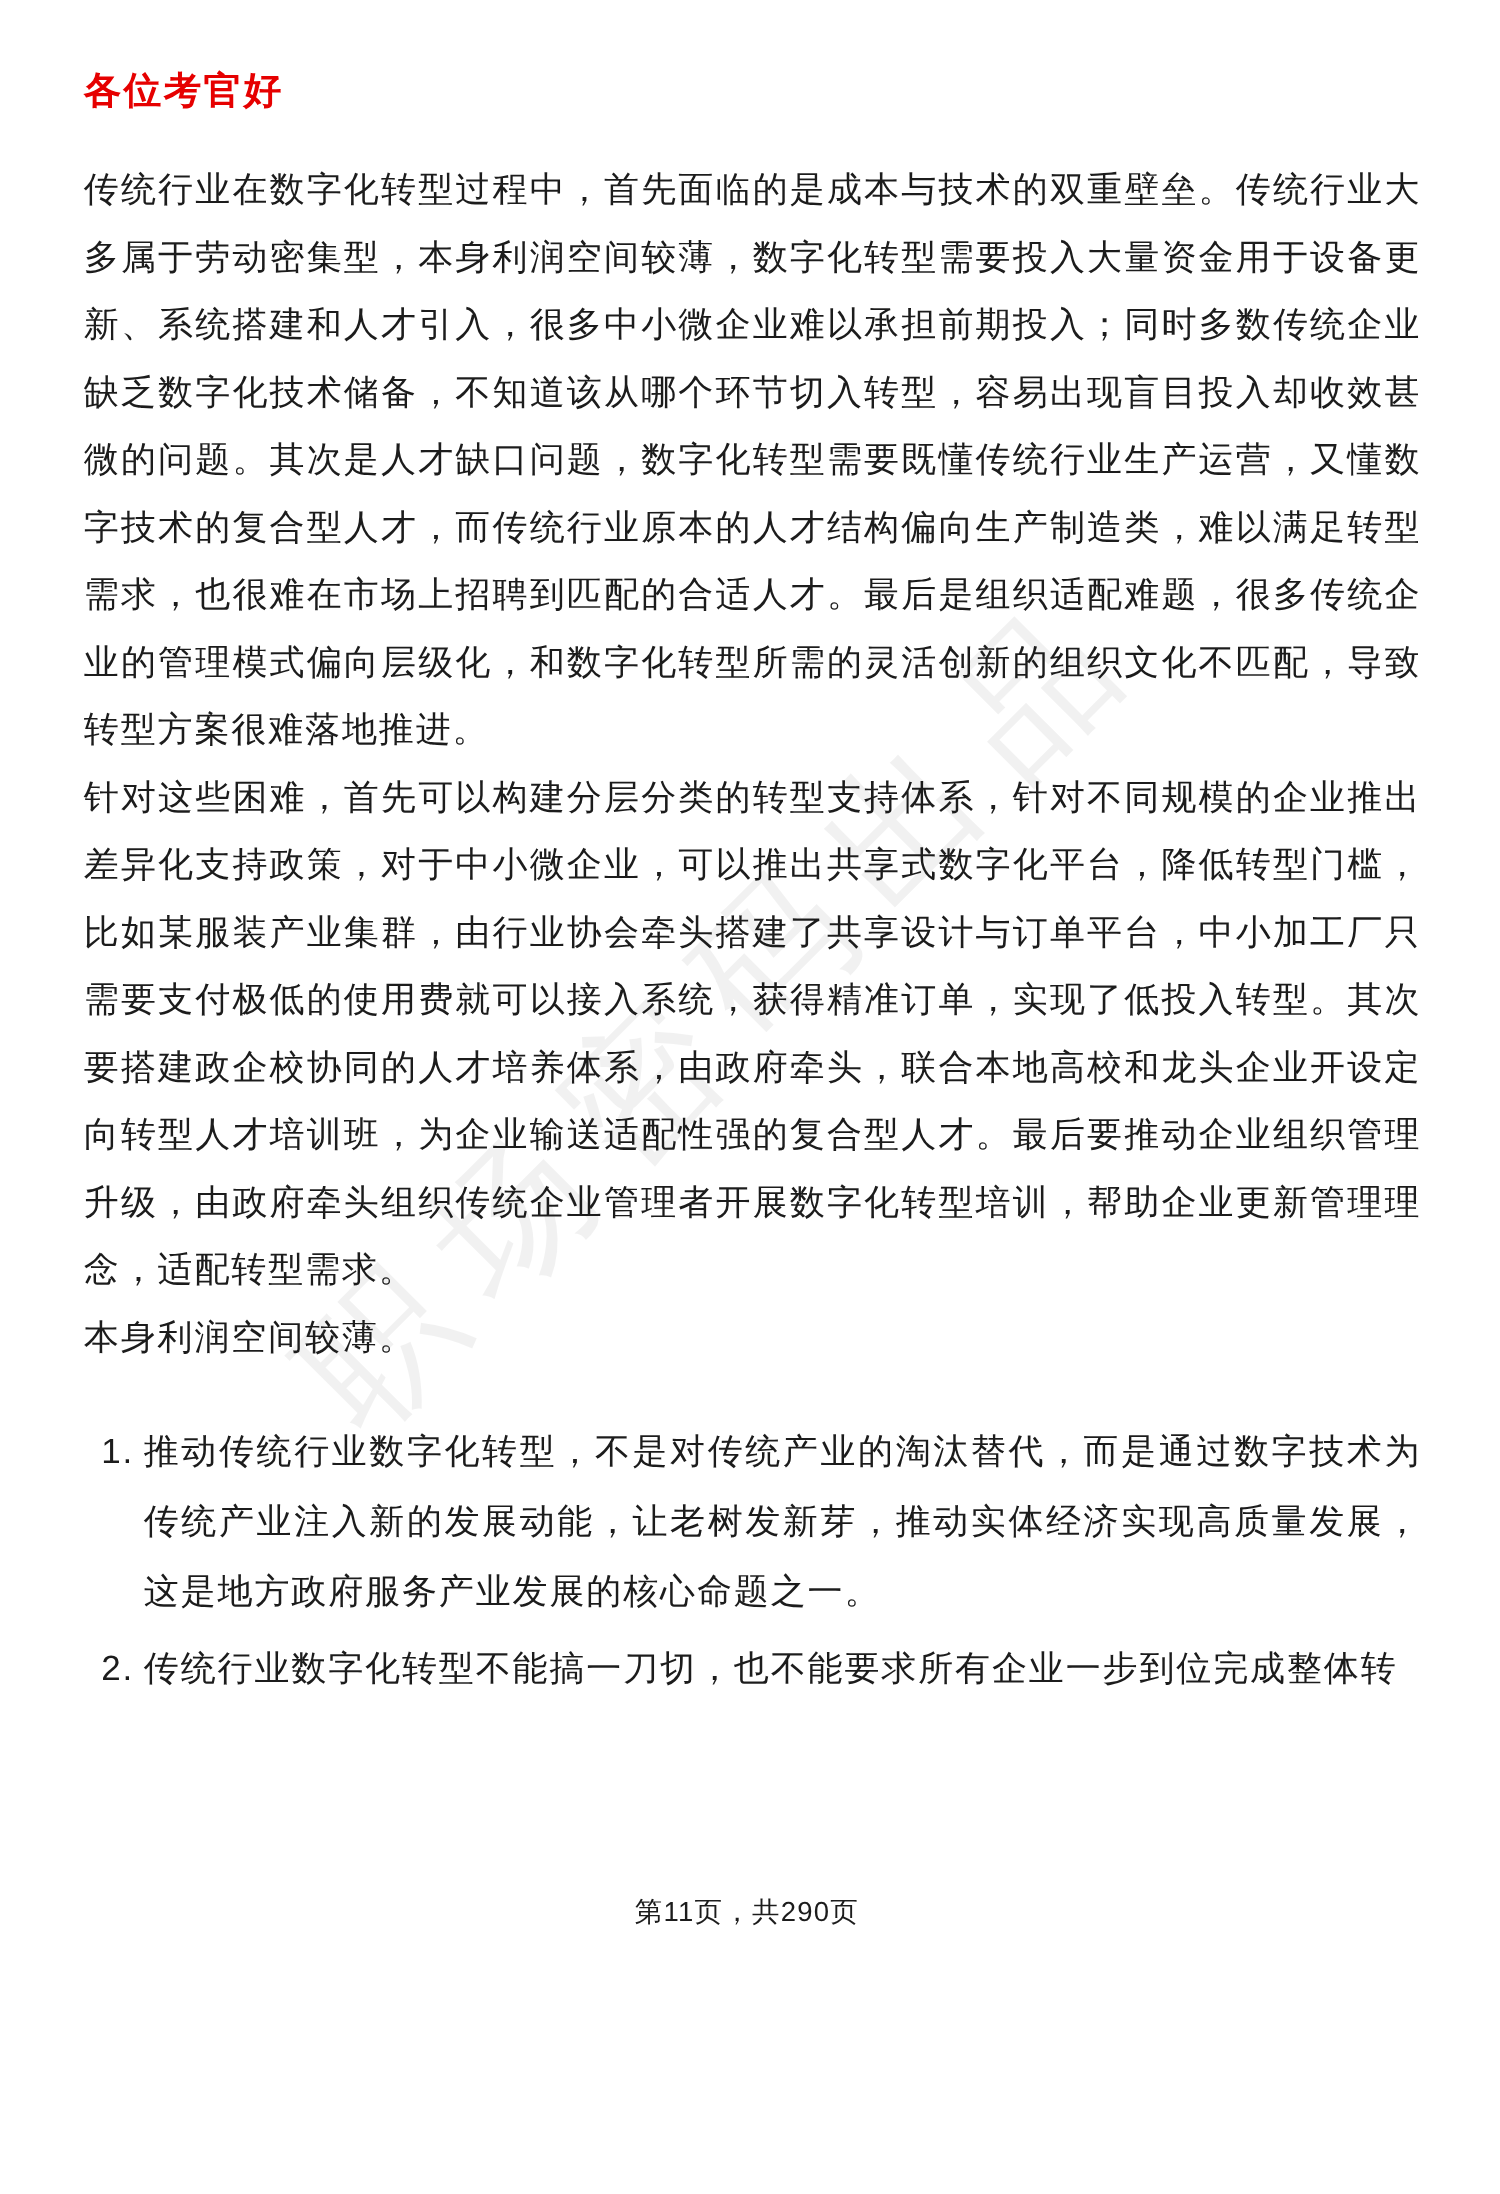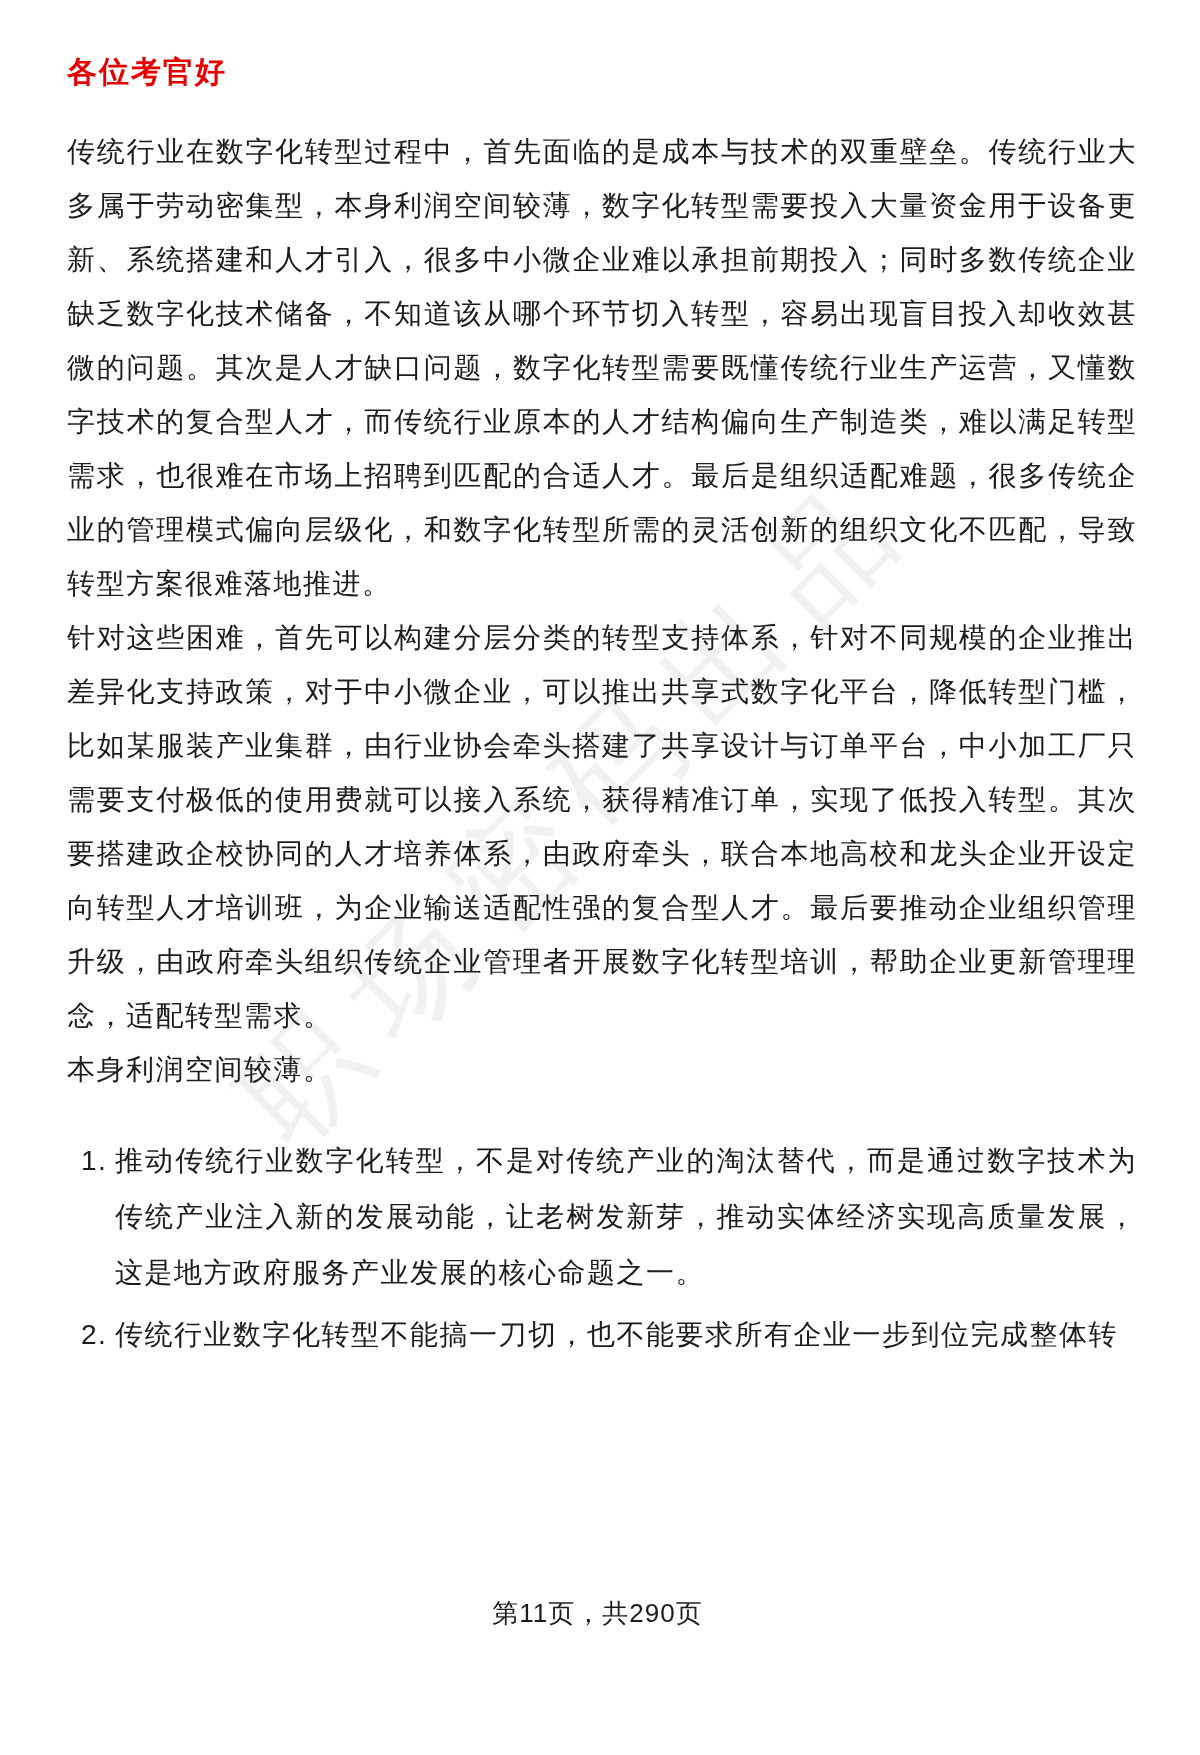--- a/index.html
+++ b/index.html
@@ -82,23 +82,23 @@
   }
   .list-item .num {
     position: absolute;
     left: 14px;
     top: 0;
   }
   .footer {
     position: absolute;
     left: 0;
     width: 1195px;
-    top: 1596px;
+    top: 1515px;
     text-align: center;
-    font-size: 26px;
+    font-size: 22px;
     letter-spacing: 1px;
     color: #1c1c1c;
     z-index: 1;
   }
 </style>
 </head>
 <body>
 
 <div class="page">
 

